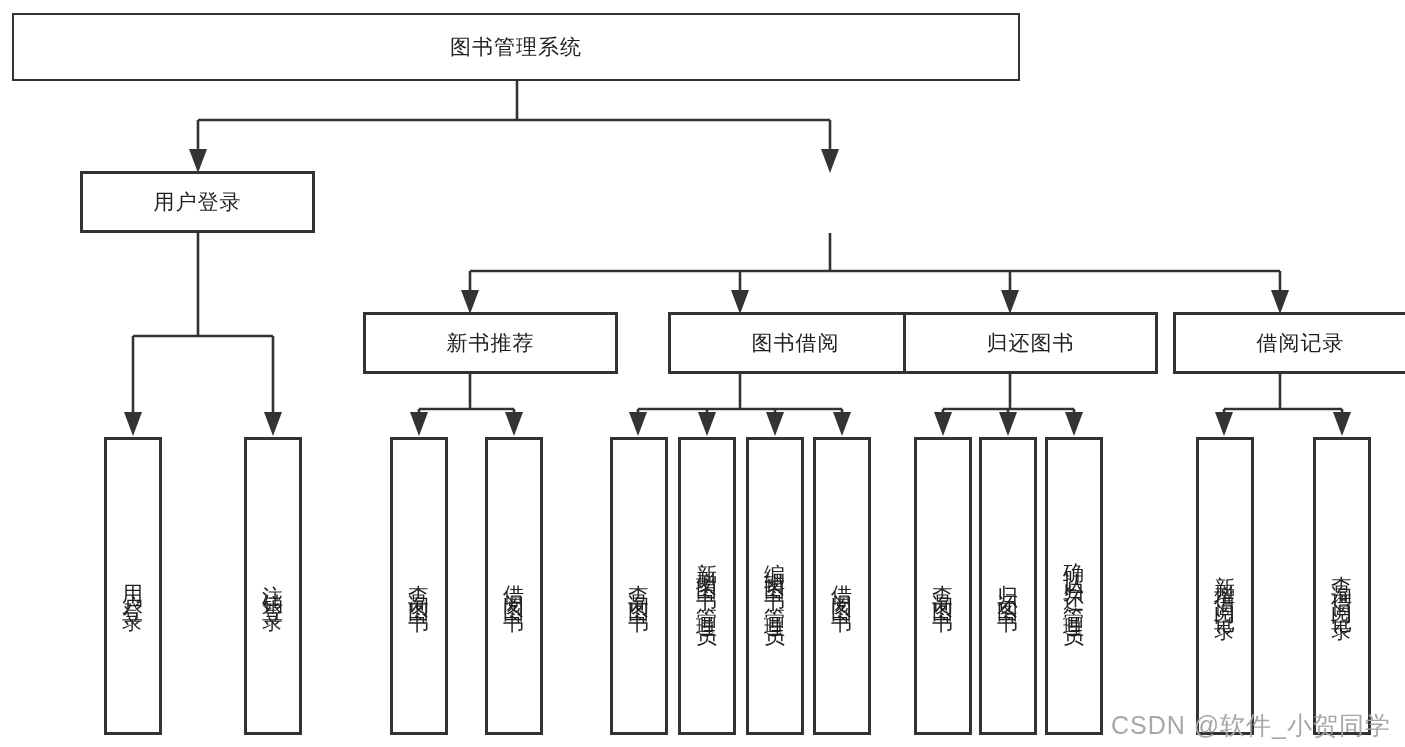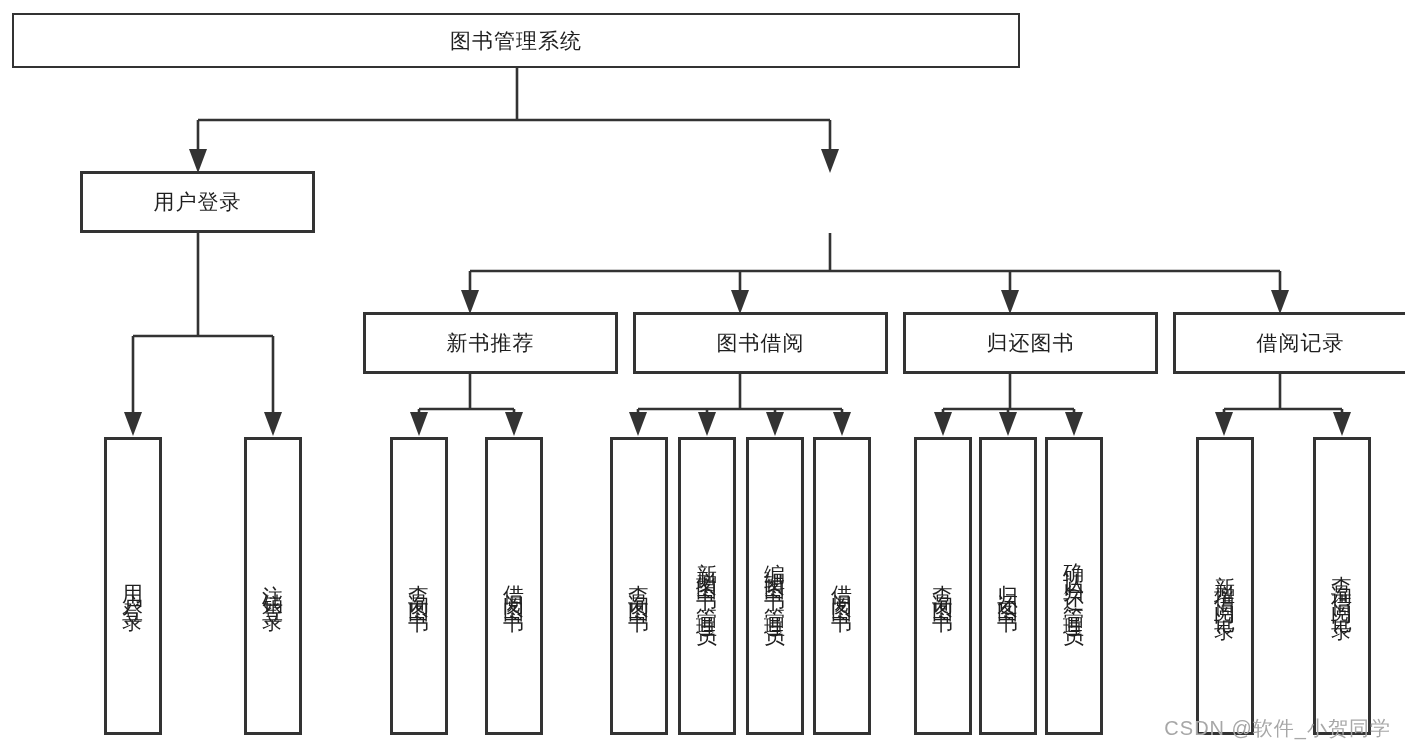--- a/index.html
+++ b/index.html
@@ -37,37 +37,37 @@
     display: flex;
     align-items: center;
     justify-content: center;
     color: var(--text);
   }
   .hbox {
     font-size: 21px;
     letter-spacing: 1px;
     white-space: nowrap;
   }
-  .root-box  { left: 12px;  top: 13px;  width: 1008px; height: 55px; border-width: 2.5px; }
+  .root-box  { left: 12px;  top: 13px;  width: 1008px; height: 68px; border-width: 2.5px; }
   .l2-box    { top: 171px; width: 235px; height: 62px; }
   .l3-box    { top: 312px; width: 255px; height: 62px; }
   .vbox      { top: 437px; width: 58px;  height: 298px; }
   .vtext {
     writing-mode: vertical-rl;
     text-orientation: mixed;
     font-size: 21px;
     letter-spacing: 9px;
     line-height: 1;
     color: var(--text);
   }
   #watermark {
     position: absolute;
     right: 14px;
     bottom: 5px;
-    font-size: 20px;
+    font-size: 25px;
     letter-spacing: 1px;
     color: var(--watermark);
     white-space: nowrap;
   }
 </style>
 </head>
 <body>
 
 <div id="canvas">
 
@@ -111,21 +111,21 @@
     <span>图书管理系统</span>
   </div>
 
   <div class="box l2-box hbox" style="left:80px">
     <span>用户登录</span>
   </div>
 
   <div class="box l3-box hbox" style="left:363px">
     <span>新书推荐</span>
   </div>
-  <div class="box l3-box hbox" style="left:633px">
+  <div class="box l3-box hbox" style="left:668px">
     <span>图书借阅</span>
   </div>
   <div class="box l3-box hbox" style="left:903px">
     <span>归还图书</span>
   </div>
   <div class="box l3-box hbox" style="left:1173px">
     <span>借阅记录</span>
   </div>
 
   <div class="box vbox" style="left:104px">

